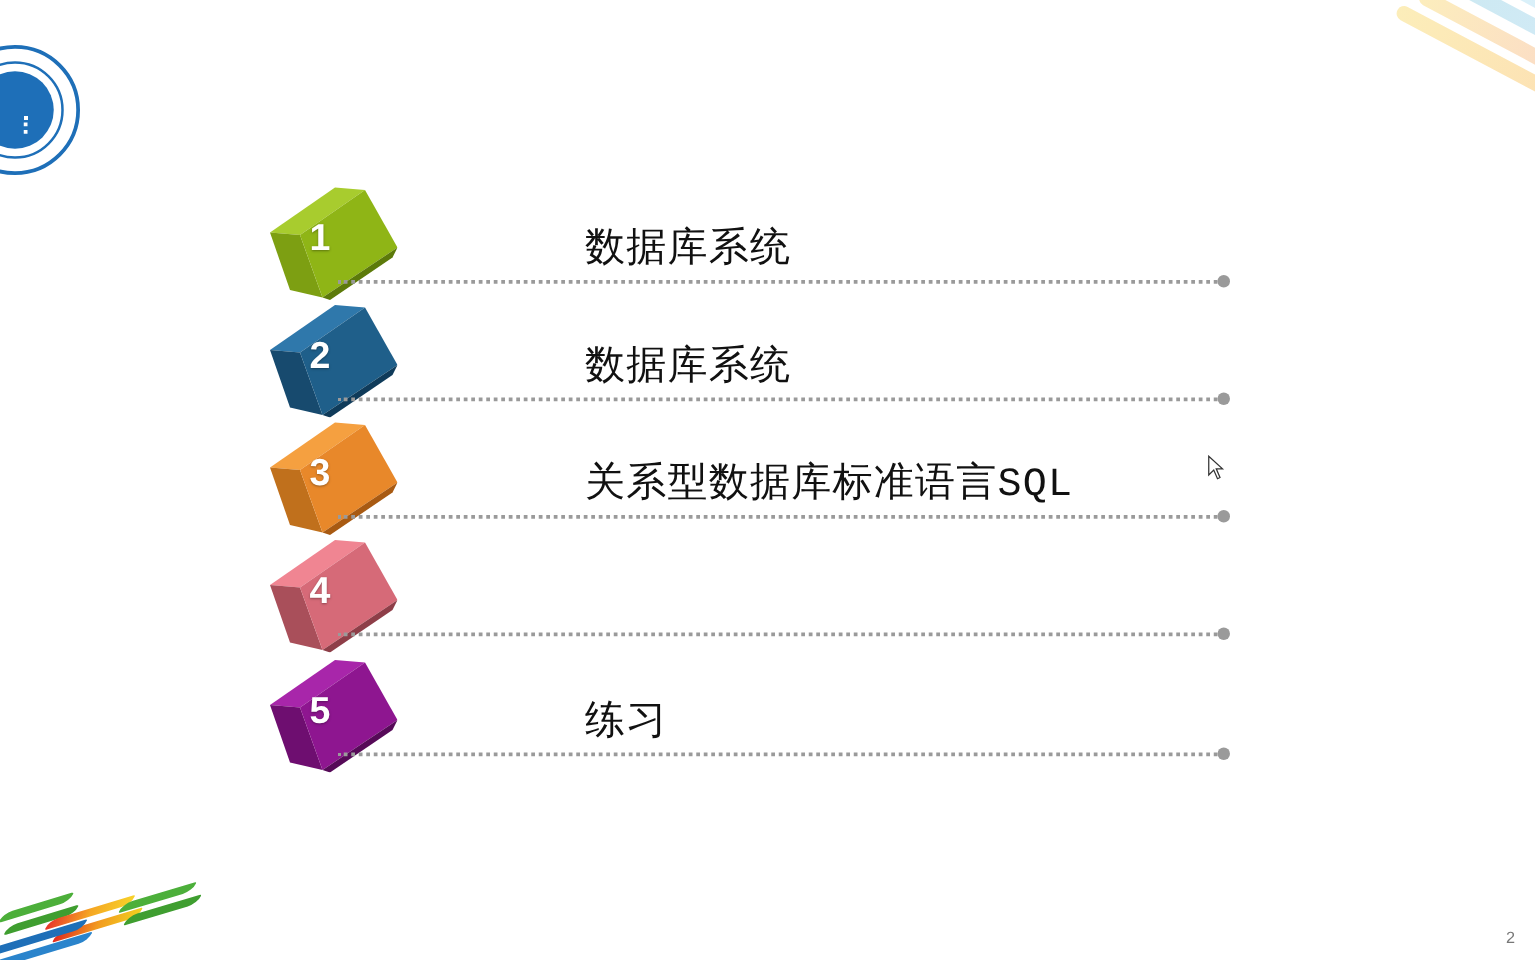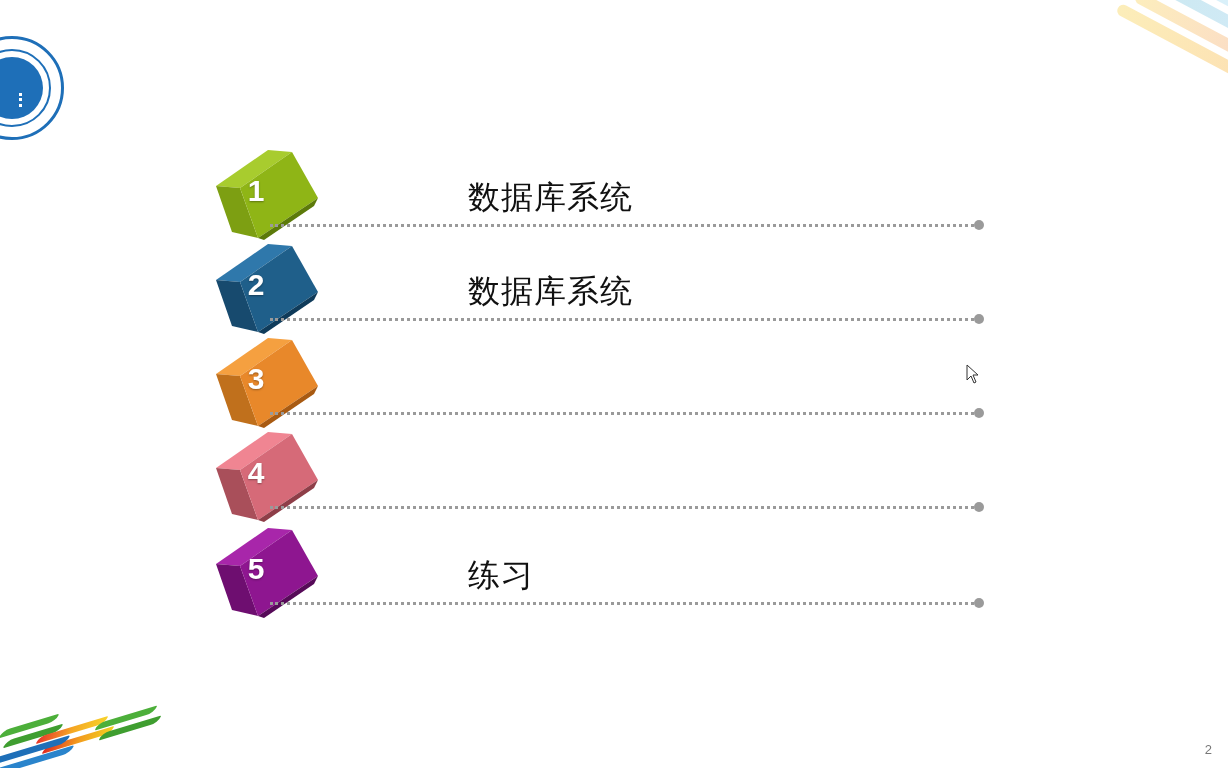--- a/index.html
+++ b/index.html
@@ -104,20 +104,21 @@
   <div class="item" style="top:336px">
     <div class="cube">
       <svg width="104" height="92" viewBox="0 0 104 92">
         <polygon points="2,38 54,2 78,4 26,40" fill="#f5a040"></polygon>
         <polygon points="2,38 26,40 44,90 18,84" fill="#c0701c"></polygon>
         <polygon points="26,40 78,4 104,50 44,90" fill="#e8882a"></polygon>
         <polygon points="44,90 104,50 100,58 50,92" fill="#a85a12"></polygon>
       </svg>
       <div class="num">3</div>
     </div>
+    <div class="label">关系型数据库标准语言SQL</div>
     <div class="rule"></div>
     <div class="dot"></div>
   </div>
 
   <div class="item" style="top:430px">
     <div class="cube">
       <svg width="104" height="92" viewBox="0 0 104 92">
         <polygon points="2,38 54,2 78,4 26,40" fill="#f08592"></polygon>
         <polygon points="2,38 26,40 44,90 18,84" fill="#a94f5a"></polygon>
         <polygon points="26,40 78,4 104,50 44,90" fill="#d66a78"></polygon>

